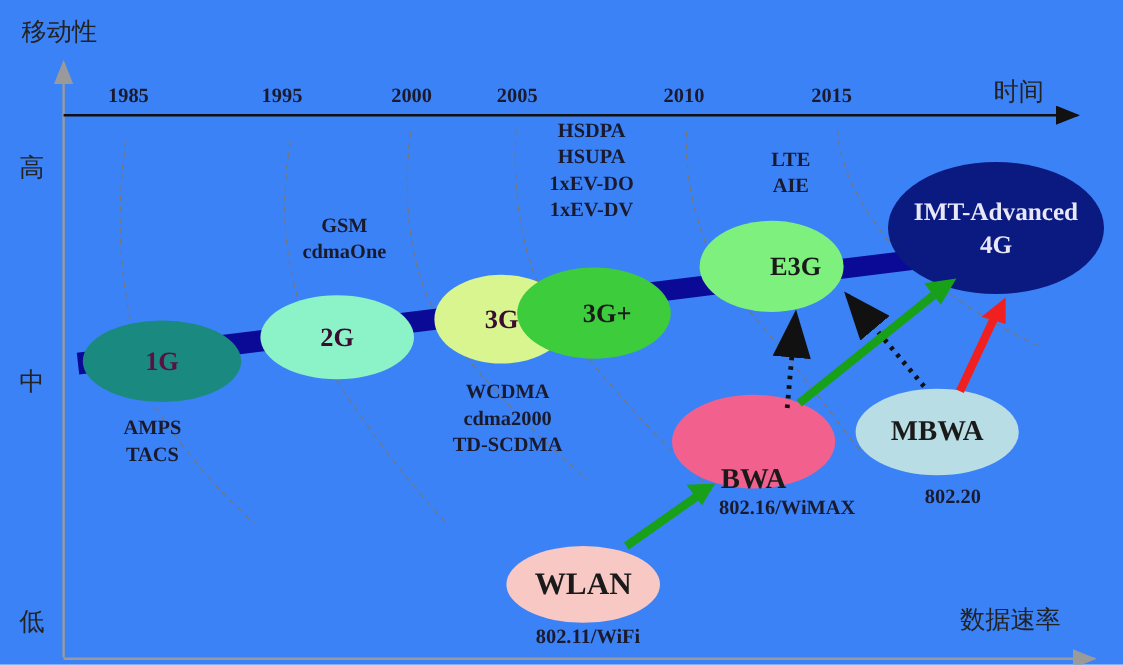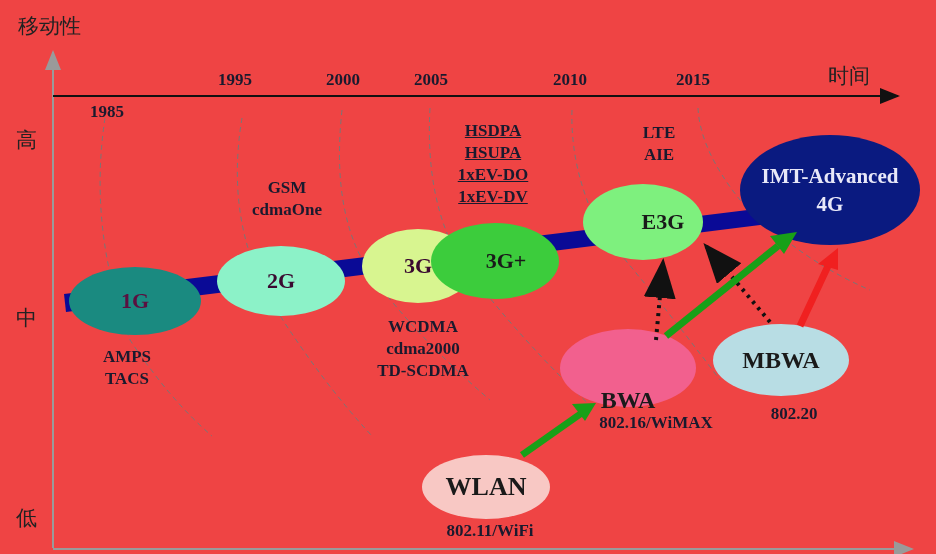--- a/index.html
+++ b/index.html
@@ -1,16 +1,16 @@
 <!DOCTYPE html>
 <html><head>
 <meta charset="utf-8">
 <style>
   html,body{margin:0;padding:0;background:#fff;}
-  #root{position:relative;width:936px;height:554px;overflow:hidden;background:#ef4444;
+  #root{position:relative;width:936px;height:554px;overflow:hidden;background:#3b82f6;
     font-family:"Liberation Serif","DejaVu Serif",serif;}
   svg{position:absolute;left:0;top:0;}
   .lbl{position:absolute;text-align:center;font-weight:bold;color:#1a1a2e;font-size:17px;line-height:22px;white-space:pre;}
   .cn{position:absolute;font-family:"DejaVu Sans","Liberation Sans",sans-serif;font-size:21px;color:#222;}
   .year{position:absolute;font-weight:bold;font-size:17px;color:#1a1a2e;}
   .node-text{position:absolute;font-weight:bold;text-align:center;white-space:pre;line-height:28px;}
 </style>
 </head>
 <body>
 
@@ -59,28 +59,29 @@
       <polygon points="596,403 572,404 585,421" fill="#18a018"></polygon>
       <line x1="666" y1="336" x2="778" y2="246" stroke="#18a018" stroke-width="7"></line>
       <polygon points="797,232 770,236 784,254" fill="#18a018"></polygon>
       <line x1="800" y1="326" x2="828" y2="266" stroke="#f02020" stroke-width="7"></line>
       <polygon points="838,248 818,264 838,270" fill="#f02020"></polygon>
     </g>
   </svg>
 
   <div class="cn" style="left:18px;top:12px;">移动性</div>
   <div class="cn" style="left:828px;top:62px;">时间</div>
+  <div class="cn" style="left:800px;top:502px;">数据速率</div>
 
   <div id="levels">
       <div class="cn" style="left:16px;top:126px;">高</div>
       <div class="cn" style="left:16px;top:304px;">中</div>
       <div class="cn" style="left:16px;top:504px;">低</div>
     </div>
   <div id="years">
-      <div class="year" style="left:90px;top:70px;margin-top:32px;">1985</div>
+      <div class="year" style="left:90px;top:70px;">1985</div>
       <div class="year" style="left:218px;top:70px;">1995</div>
       <div class="year" style="left:326px;top:70px;">2000</div>
       <div class="year" style="left:414px;top:70px;">2005</div>
       <div class="year" style="left:553px;top:70px;">2010</div>
       <div class="year" style="left:676px;top:70px;">2015</div>
     </div>
   <div id="node-labels">
       <div class="node-text" style="left:69px;width:132px;top:287px;font-size:22px;color:#5a1040;">1G</div>
       <div class="node-text" style="left:217px;width:128px;top:267px;font-size:22px;color:#3a0a30;">2G</div>
       <div class="node-text" style="left:362px;width:112px;top:252px;font-size:22px;color:#3a0a30;">3G</div>
@@ -93,21 +94,21 @@
       <div class="node-text" style="left:422px;width:128px;top:473px;font-size:26px;color:#1a1a1a;">WLAN</div>
     </div>
   <div id="annos">
       <div class="lbl" style="left:47px;width:160px;top:346px;">AMPS
 TACS</div>
       <div class="lbl" style="left:207px;width:160px;top:177px;">GSM
 cdmaOne</div>
       <div class="lbl" style="left:343px;width:160px;top:316px;">WCDMA
 cdma2000
 TD-SCDMA</div>
-      <div class="lbl" style="left:413px;width:160px;top:120px;text-decoration:underline;">HSDPA
+      <div class="lbl" style="left:413px;width:160px;top:98px;">HSDPA
 HSUPA
 1xEV-DO
 1xEV-DV</div>
       <div class="lbl" style="left:579px;width:160px;top:122px;">LTE
 AIE</div>
       <div class="lbl" style="left:576px;width:160px;top:412px;">802.16/WiMAX</div>
       <div class="lbl" style="left:714px;width:160px;top:403px;">802.20</div>
       <div class="lbl" style="left:410px;width:160px;top:520px;">802.11/WiFi</div>
     </div>
 </div>

